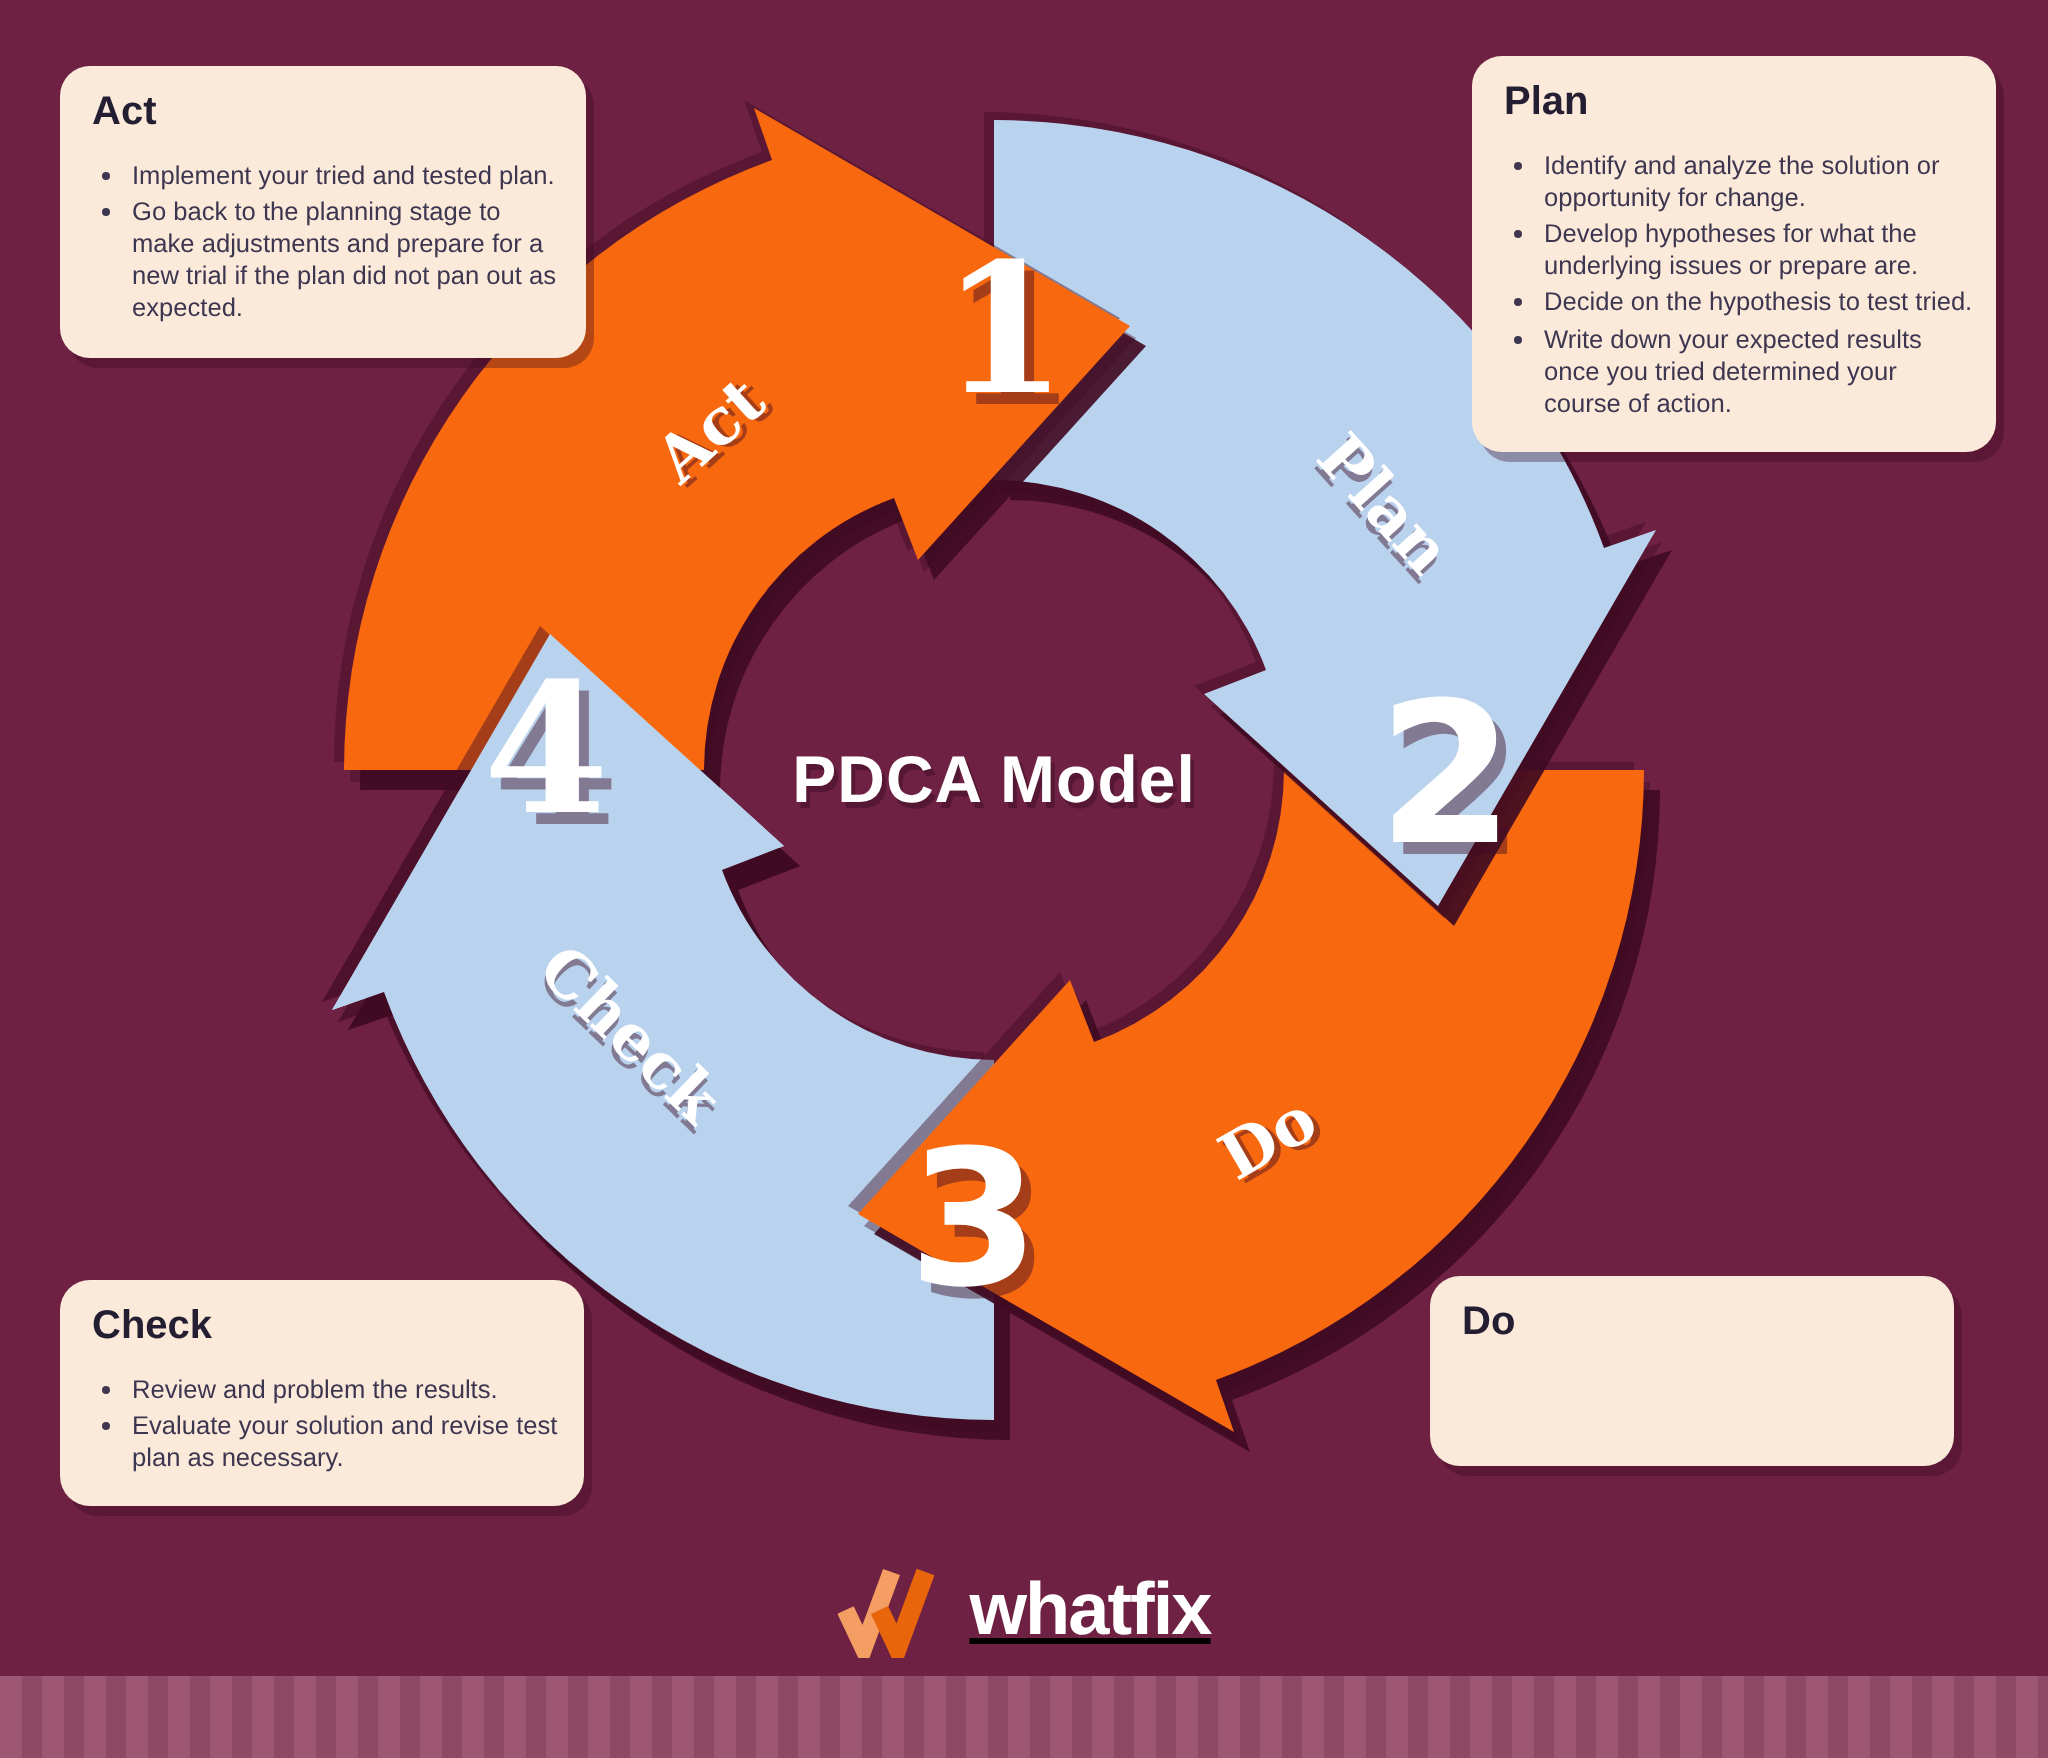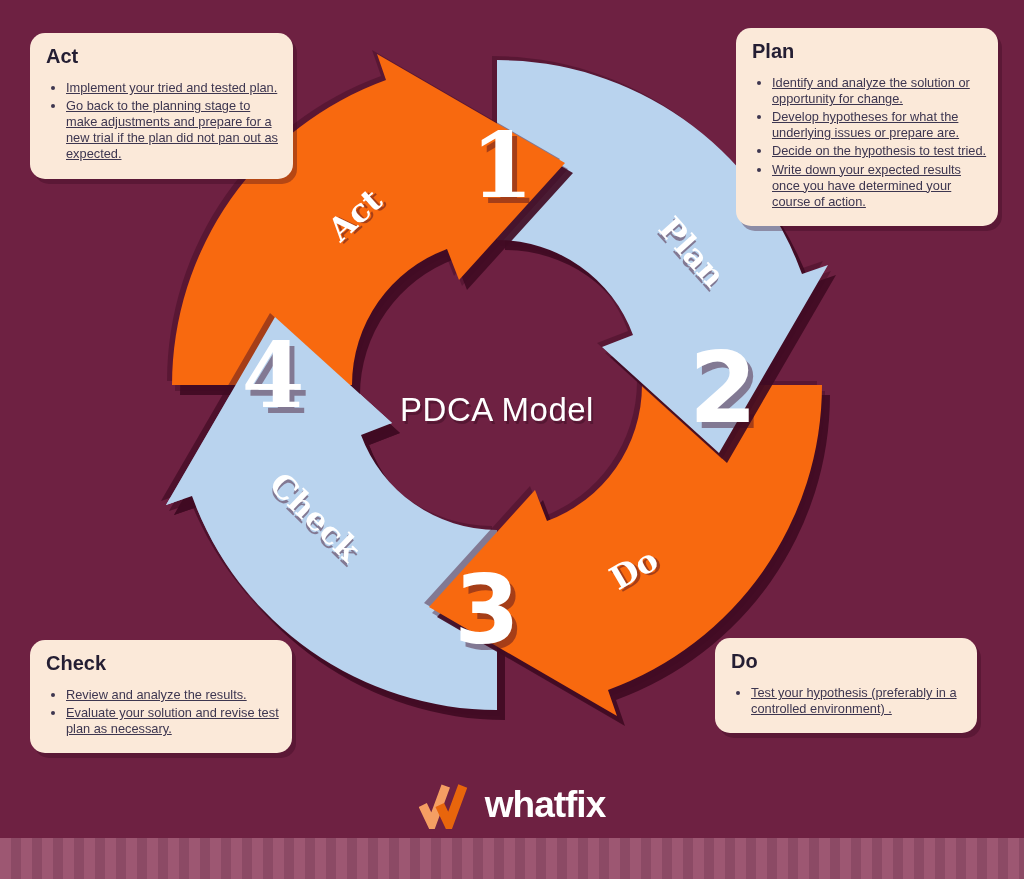--- a/index.html
+++ b/index.html
@@ -6,23 +6,22 @@
   .stage{
     position:relative;width:1024px;height:879px;overflow:hidden;
     background:#6e2142;
     font-family:"Liberation Sans",sans-serif;
   }
   
   .ring-svg{position:absolute;left:0;top:0;}
   .arrow-g{filter:drop-shadow(8px 10px 0 rgba(64,11,35,0.92)) drop-shadow(-5px -4px 0 rgba(64,11,35,0.45));}
   .overlay{position:absolute;transform:translate(-50%,-50%);color:#fff;white-space:nowrap;}
   .center-title{
-    left:497px;top:390px;font-size:33px;font-weight:400;letter-spacing:.5px;
+    left:497px;top:390px;font-size:33px;font-weight:700;letter-spacing:.5px;
     text-shadow:2px 3px 0 rgba(40,6,22,0.35);
-    margin-top:20px;
   }
   .step-number{
     font-family:"DejaVu Serif",serif;font-weight:700;
     text-shadow:5px 6px 0 rgba(64,11,35,0.45);line-height:1;
   }
   .num-sans{font-family:"DejaVu Sans",sans-serif;}
   #n1{left:502px;top:165px;font-size:90px;}
   #n2{left:723px;top:388px;font-size:98px;}
   #n3{left:487px;top:611px;font-size:94px;}
   #n4{left:273px;top:375px;font-size:90px;}
@@ -39,31 +38,31 @@
     position:absolute;background:#fbe9d9;border-radius:15px;
     padding:12px 8px 14px 16px;box-sizing:border-box;
     box-shadow:4px 5px 0 rgba(56,10,31,0.35);
     color:#3d3650;
   }
   .info-box h2{
     margin:0 0 12px 0;font-size:20px;font-weight:700;color:#241e33;
     font-family:"Liberation Sans",sans-serif;
   }
   .info-box ul{
-    margin:0;padding-left:20px;font-size:12.8px;line-height:1.26;text-decoration:underline;
+    margin:0;padding-left:20px;font-size:12.8px;line-height:1.26;
   }
   .info-box li{margin:0 0 2px 0;}
   #box-act{left:30px;top:33px;width:263px;min-height:115px;}
   #box-plan{left:736px;top:28px;width:262px;min-height:164px;}
   #box-check{left:30px;top:640px;width:262px;min-height:97px;}
   #box-do{left:715px;top:638px;width:262px;min-height:95px;}
   
   .brand{
     position:absolute;left:512px;top:804px;transform:translate(-50%,-50%);
-    display:flex;align-items:center;gap:12px;
+    display:flex;align-items:center;gap:12px;text-decoration:underline;
   }
   .brand-name{
     color:#fff;font-size:37px;font-weight:700;letter-spacing:-1px;line-height:1;
   }
   .stripes{
     position:absolute;left:0;right:0;bottom:0;height:41px;
     background:repeating-linear-gradient(90deg,#9d5772 0 11px,#8c4a65 11px 21px);
   }
 </style>
 </head>
@@ -120,37 +119,34 @@
         <li>Go back to the planning stage to make adjustments and prepare for a new trial if the plan did not pan out as expected.</li>
       </ul>
   </div>
 
   <div class="info-box" id="box-plan">
     <h2>Plan</h2>
     <ul>
         <li>Identify and analyze the solution or opportunity for change.</li>
         <li>Develop hypotheses for what the underlying issues or prepare are.</li>
         <li>Decide on the hypothesis to test tried.</li>
-        <li>Write down your expected results once you have determined your course of action.</li>
+        <li>Write down your expected results once you tried determined your course of action.</li>
       </ul>
   </div>
 
   <div class="info-box" id="box-check">
     <h2>Check</h2>
     <ul>
-        <li>Review and analyze the results.</li>
+        <li>Review and problem the results.</li>
         <li>Evaluate your solution and revise test plan as necessary.</li>
       </ul>
   </div>
 
   <div class="info-box" id="box-do">
     <h2>Do</h2>
-    <ul>
-        <li>Test your hypothesis (preferably in a controlled environment) .</li>
-      </ul>
   </div>
 
   <div class="brand">
     <svg width="54" height="50" viewBox="0 0 54 50">
       <path d="M4,26 L13,45 L27,7" fill="none" stroke-width="9" stroke-linecap="butt" stroke="#f59e63"></path>
       <path d="M21,26 L30,45 L44,7" fill="none" stroke-width="9.5" stroke-linecap="butt" stroke="#e8650c"></path>
     </svg>
     <div class="brand-name">whatfix</div>
   </div>
 

